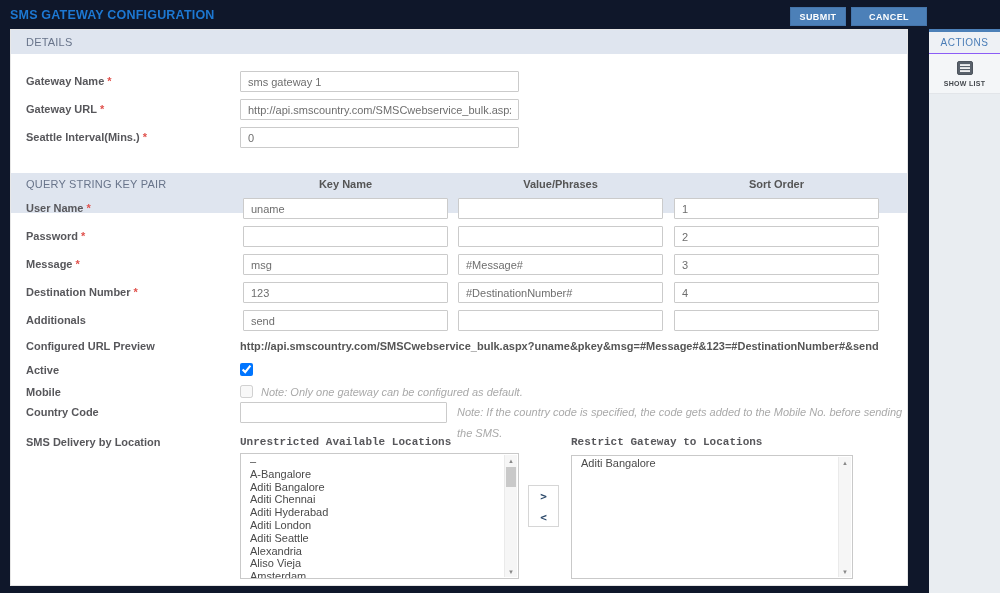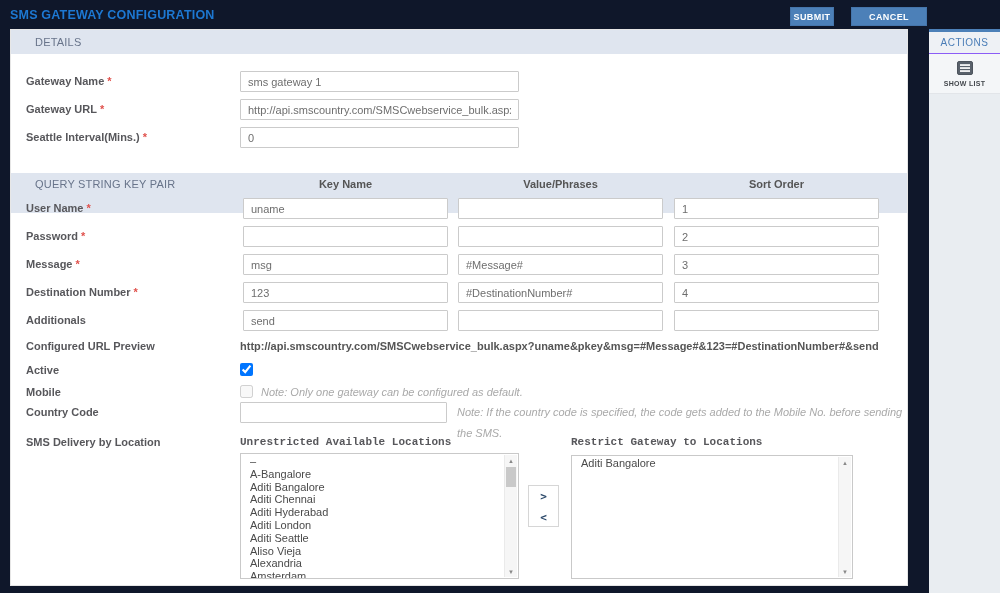--- a/index.html
+++ b/index.html
@@ -6,28 +6,28 @@
   html,body { background:#fff; }
   body { font-family:"Liberation Sans", sans-serif; font-size:11px; color:#555; }
   .screen { position:relative; width:1000px; height:593px; background:#0f172a; overflow:hidden; }
 
   .page-title { position:absolute; left:10px; top:8px; font-size:12.5px; font-weight:700;
                 color:#1d78d2; letter-spacing:.2px; }
 
   .btn { position:absolute; top:7px; height:19px; background:#4c80b8; color:#fff;
          border:1px solid #4575ab; font-family:"Liberation Sans",sans-serif;
          font-size:9px; font-weight:700; letter-spacing:.4px; text-align:center; cursor:pointer; }
-  .btn-submit { left:790px; width:44px; }
+  .btn-submit { left:790px; width:56px; }
   .btn-cancel { left:851px; width:76px; }
 
   .main { position:absolute; left:10px; top:29px; width:898px; height:557px;
           background:#fff; border:1px solid #e6e6e6; }
 
   .sec-header { position:absolute; left:0; right:0; height:24px; background:#dfe5ef;
-                color:#68748a; font-size:11px; line-height:24px; padding-left:24px;
+                color:#68748a; font-size:11px; line-height:24px; padding-left:15px;
                 letter-spacing:.2px; }
   .sec-details { top:0; }
   .sec-query { top:136px; height:40px; line-height:22px;margin-top:7px; }
 
   .row { position:absolute; left:0; right:0; height:21px; }
   .flabel { position:absolute; left:15px; top:0; line-height:21px; font-weight:600; color:#57575b; }
   .req { color:#e0514c; margin-left:3px; font-weight:700; }
 
   .txt { position:absolute; top:0; height:21px; border:1px solid #cbcbcb; border-radius:1px;
          background:#fff; color:#6e6e6e; font-family:"Liberation Sans",sans-serif;
@@ -175,22 +175,22 @@
 
     <div class="listbox lb-avail">
       <div class="items" id="avail-items">
           <div class="list-item">–</div>
           <div class="list-item">A-Bangalore</div>
           <div class="list-item">Aditi Bangalore</div>
           <div class="list-item">Aditi Chennai</div>
           <div class="list-item">Aditi Hyderabad</div>
           <div class="list-item">Aditi London</div>
           <div class="list-item">Aditi Seattle</div>
+          <div class="list-item">Alexandria</div>
           <div class="list-item">Aliso Vieja</div>
-          <div class="list-item">Alexandria</div>
           <div class="list-item">Amsterdam</div>
         </div>
       <div class="scrollbar">
         <div class="scroll-arrow arrow-up">▲</div>
         <div class="scroll-thumb"></div>
         <div class="scroll-arrow arrow-down">▼</div>
       </div>
     </div>
 
     <div class="xfer">

